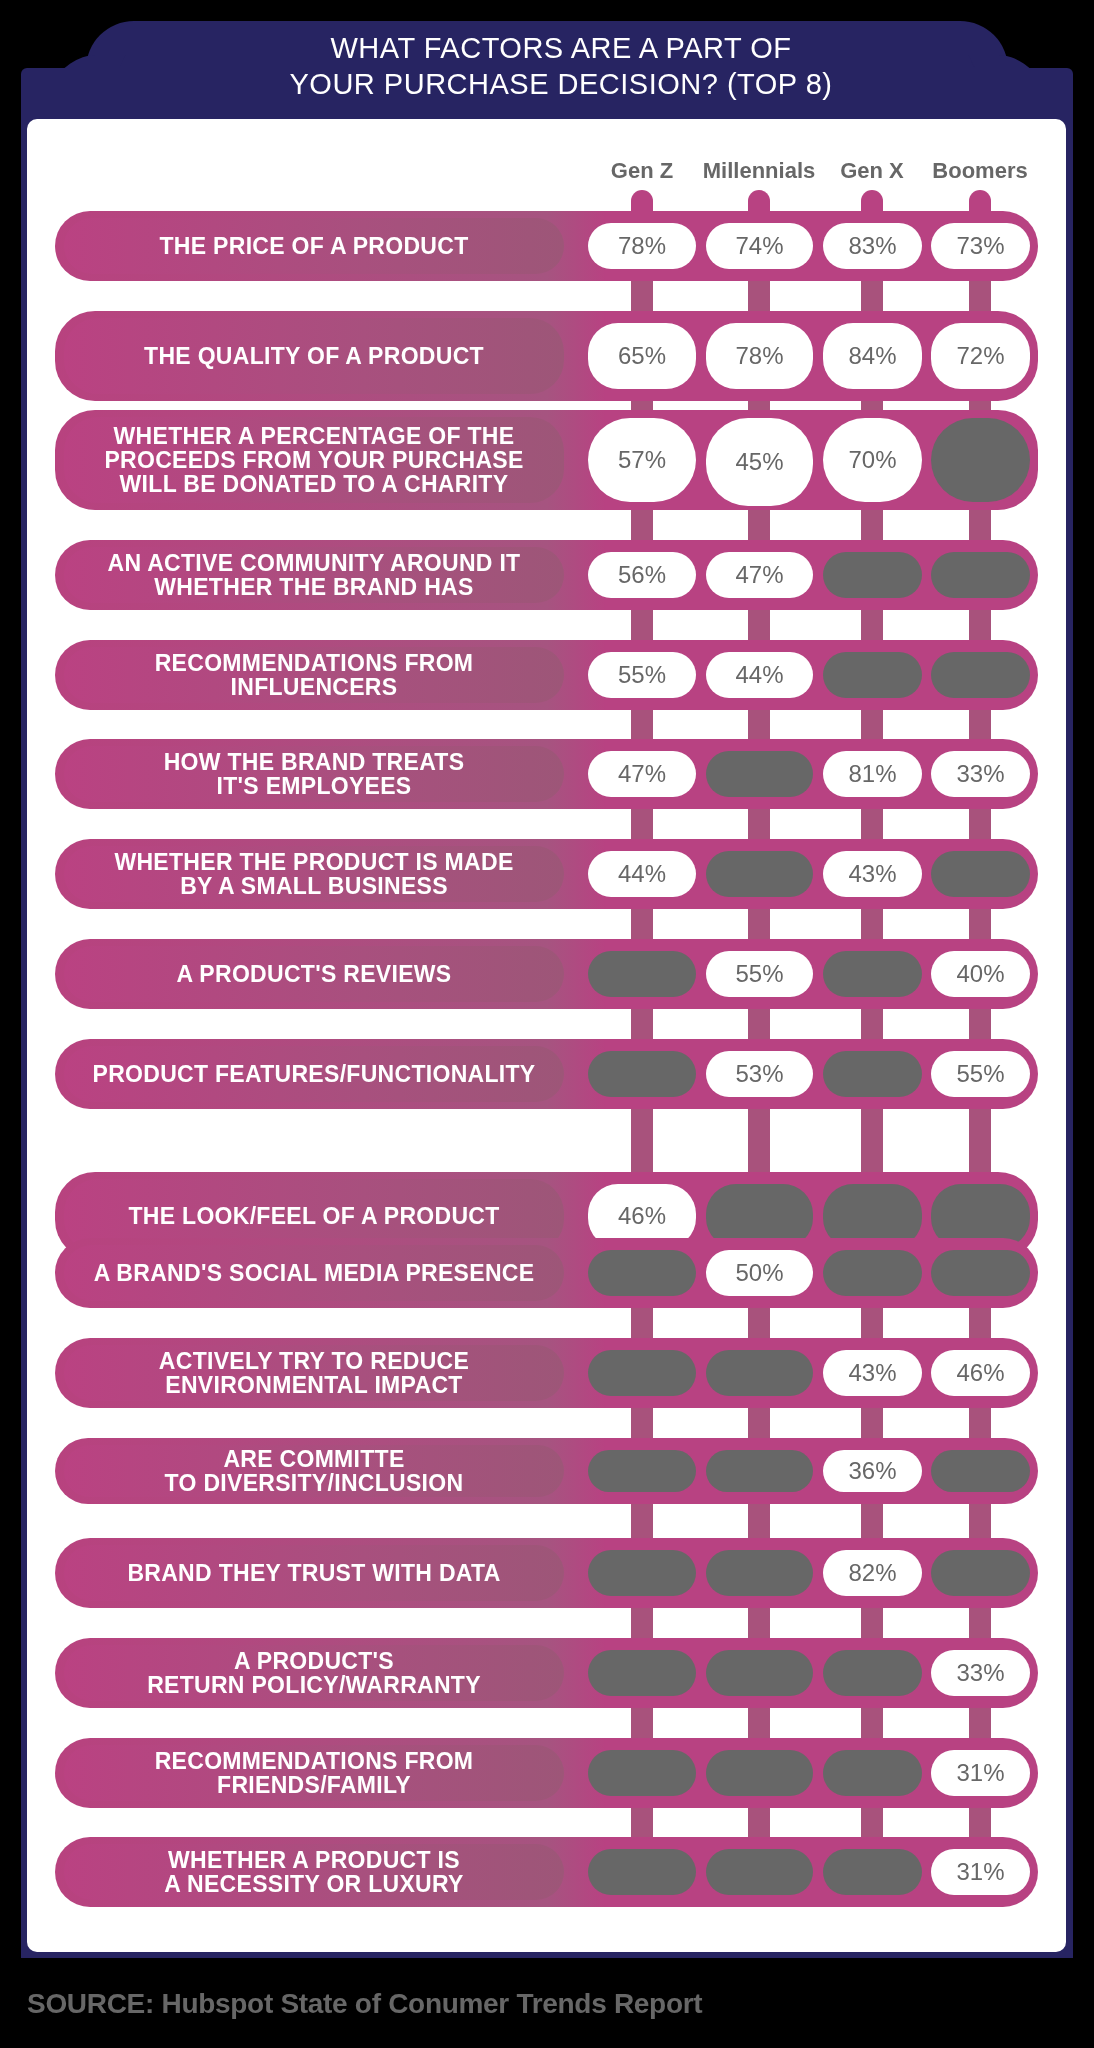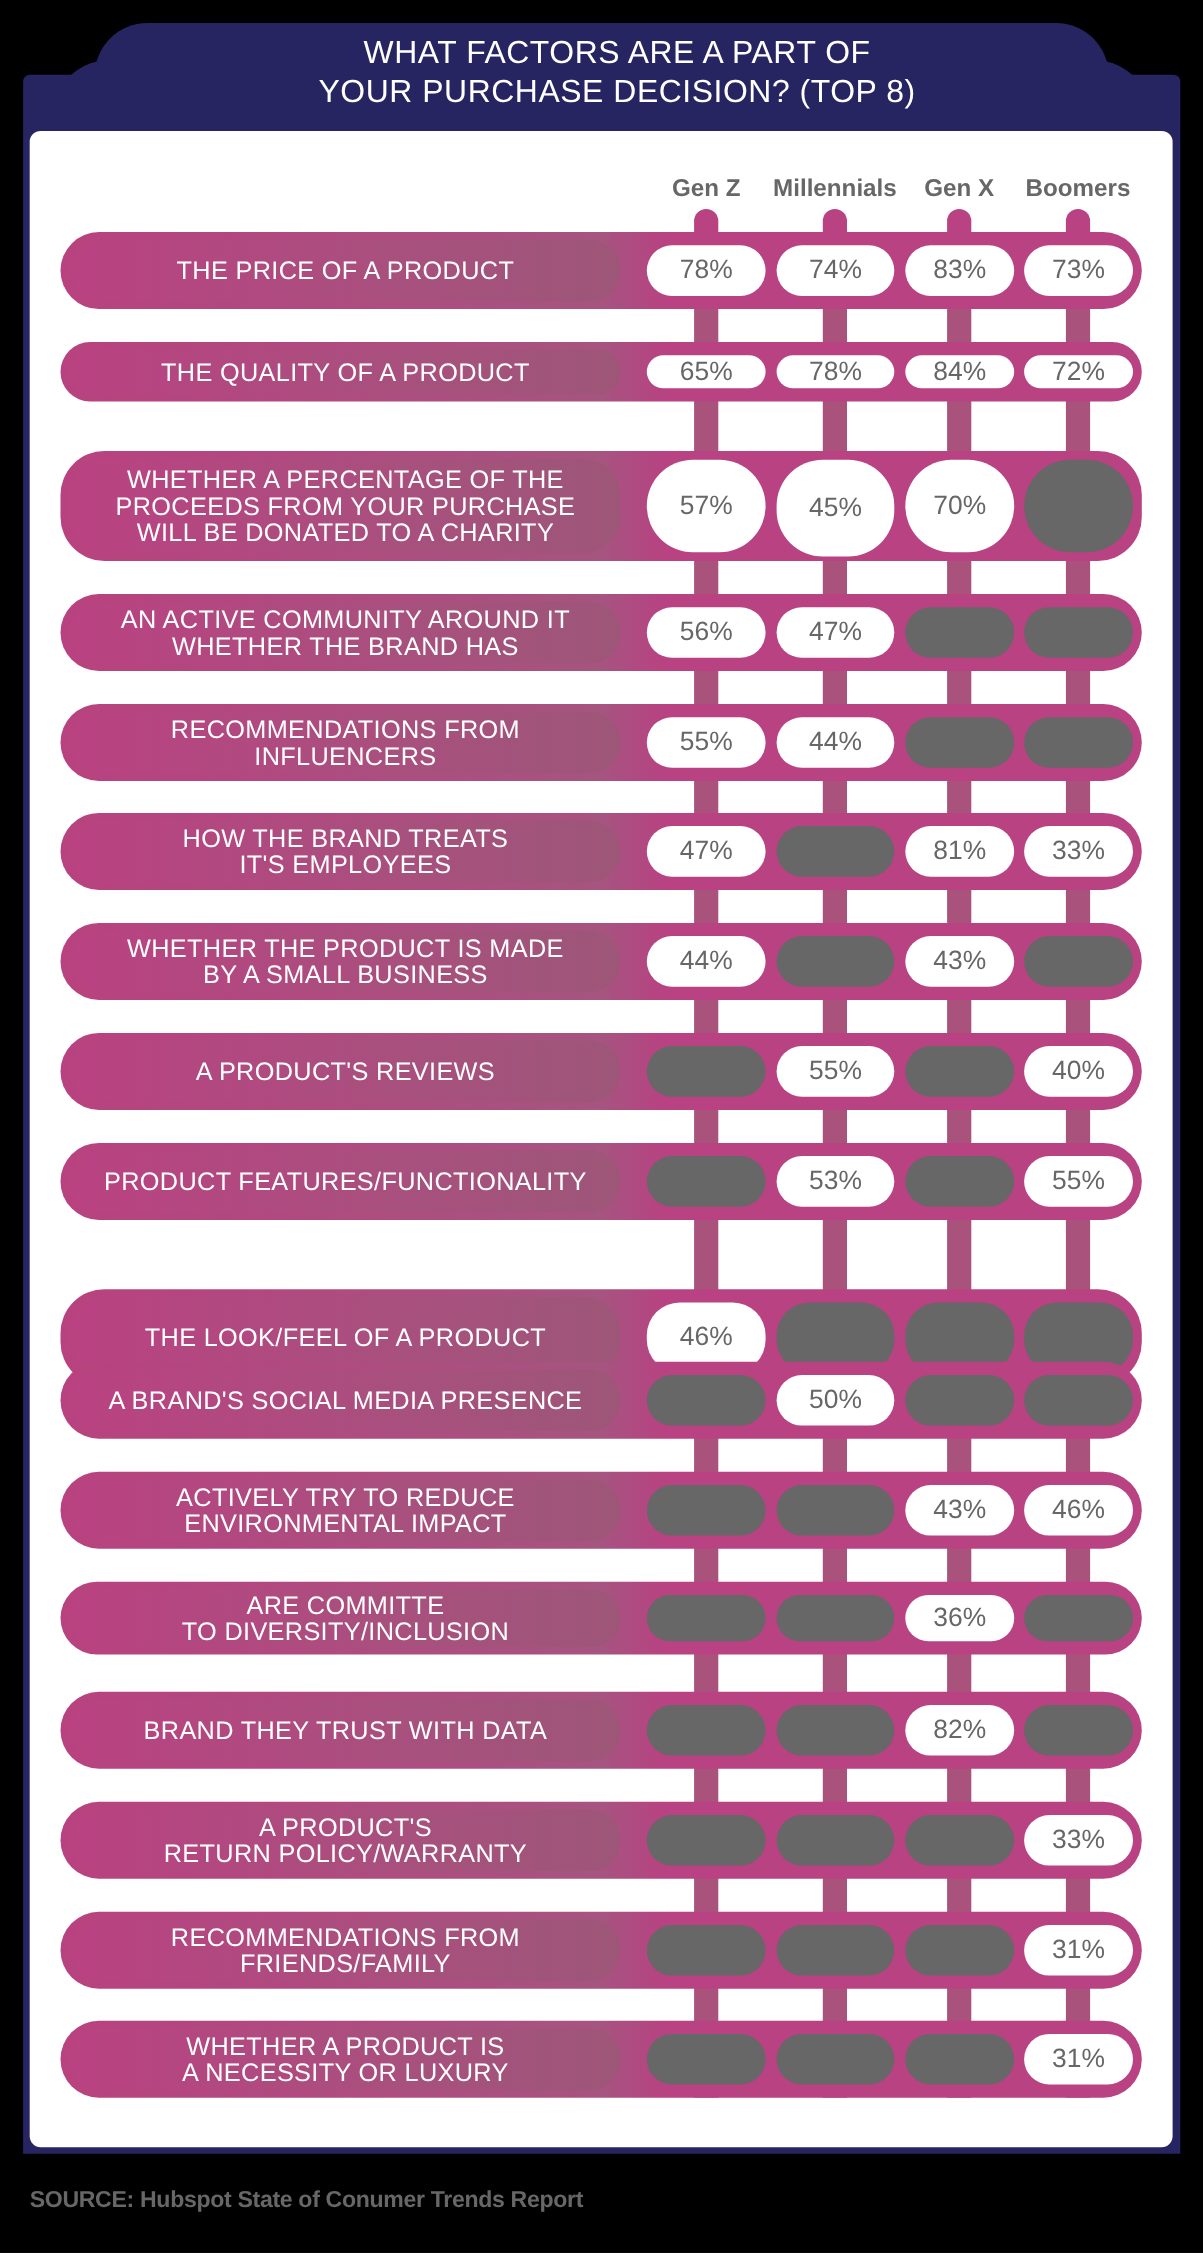--- a/index.html
+++ b/index.html
@@ -8,30 +8,30 @@
   .tab:before{content:"";position:absolute;left:-30px;bottom:-14px;width:60px;height:40px;background:#272462;border-radius:30px 0 0 0;transform:skewX(-25deg);}
   .tab:after{content:"";position:absolute;right:-30px;bottom:-14px;width:60px;height:40px;background:#272462;border-radius:0 30px 0 0;transform:skewX(25deg);}
   .frame{position:absolute;left:21px;top:68px;width:1052px;height:1890px;background:#272462;border-radius:6px 6px 0 0;}
   .title{position:absolute;left:0;top:30px;width:1094px;text-align:center;color:#fff;font-size:29px;line-height:36px;letter-spacing:0.5px;z-index:3;}
   .title div{white-space:nowrap;padding-left:28px;}
   .card{position:absolute;left:27px;top:119px;width:1039px;height:1833px;background:#fff;border-radius:10px;}
   .colhead{position:absolute;top:158px;font-weight:bold;color:#676767;font-size:22px;white-space:nowrap;transform:translateX(-50%);}
   .knob{position:absolute;top:190px;width:22px;height:30px;background:#b84282;border-radius:11px 11px 0 0;}
   .vline{position:absolute;top:211px;width:22px;background:#a8527c;}
   .row{position:absolute;left:55px;width:983px;border-radius:40px;background:linear-gradient(90deg,#b8427f 0%,#a65480 50%,#b84282 56%,#b84282 100%);}
-  .label-panel{position:absolute;left:9px;top:7px;bottom:7px;width:500px;border-radius:34px;background:linear-gradient(90deg,#ba4282 0%,#a8507e 60%,#9d5678 100%);display:flex;align-items:center;justify-content:center;text-align:center;}
+  .label-panel{position:absolute;left:9px;top:7px;bottom:7px;width:500px;border-radius:34px;background:linear-gradient(90deg,#ba4282 0%,#a8507e 60%,#9d5678 100%);display:flex;align-items:center;justify-content:center;text-align:center;font-weight:bold;}
   .label-text{color:#fff;font-size:23px;line-height:24px;letter-spacing:0.3px;padding:0 8px;}
   .pill{position:absolute;top:12px;bottom:12px;border-radius:30px;display:flex;align-items:center;justify-content:center;font-size:24px;color:#676767;}
   .pill.val{background:#fff;}
   .pill.na{background:#676767;}
   .p0{left:533px;width:108px;}
   .p1{left:651px;width:107px;}
   .p2{left:768px;width:99px;}
   .p3{left:876px;width:99px;}
-  .source{position:absolute;left:27px;top:1988px;font-size:21px;font-weight:bold;color:#676767;letter-spacing:-0.3px;}
+  .source{position:absolute;left:27px;top:1988px;font-size:28px;font-weight:bold;color:#676767;letter-spacing:-0.3px;}
 </style>
 </head>
 <body>
 
 <div class="tab"></div>
 <div class="frame"></div>
 <div class="title">
   <div>WHAT FACTORS ARE A PART OF</div>
   <div>YOUR PURCHASE DECISION? (TOP 8)</div>
 </div>
@@ -56,21 +56,21 @@
       <div class="label-panel">
         <div class="label-text">
           <div>THE PRICE OF A PRODUCT</div>
         </div>
       </div>
       <div class="pill p0 val">78%</div>
       <div class="pill p1 val">74%</div>
       <div class="pill p2 val">83%</div>
       <div class="pill p3 val">73%</div>
     </div>
-    <div class="row" style="top: 311px; height: 54px;">
+    <div class="row" style="top: 311px; height: 90px;">
       <div class="label-panel">
         <div class="label-text">
           <div>THE QUALITY OF A PRODUCT</div>
         </div>
       </div>
       <div class="pill p0 val">65%</div>
       <div class="pill p1 val">78%</div>
       <div class="pill p2 val">84%</div>
       <div class="pill p3 val">72%</div>
     </div>

